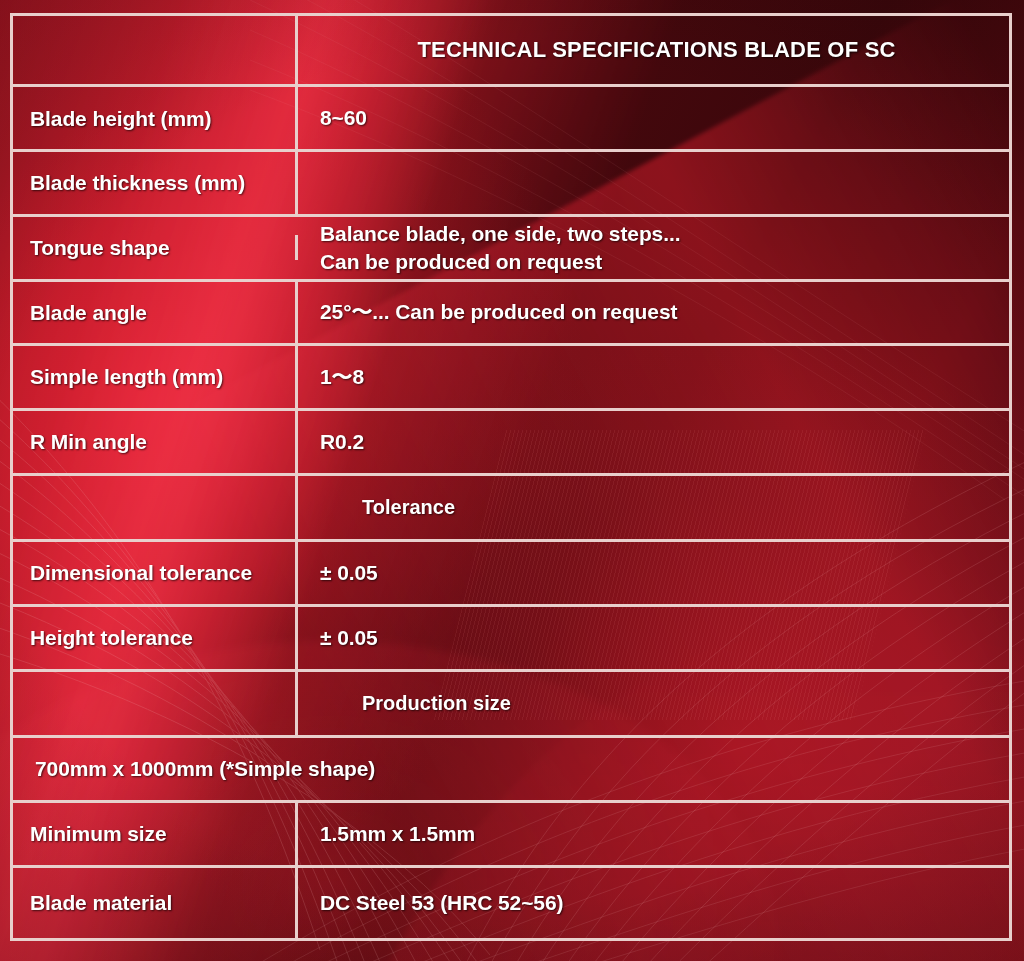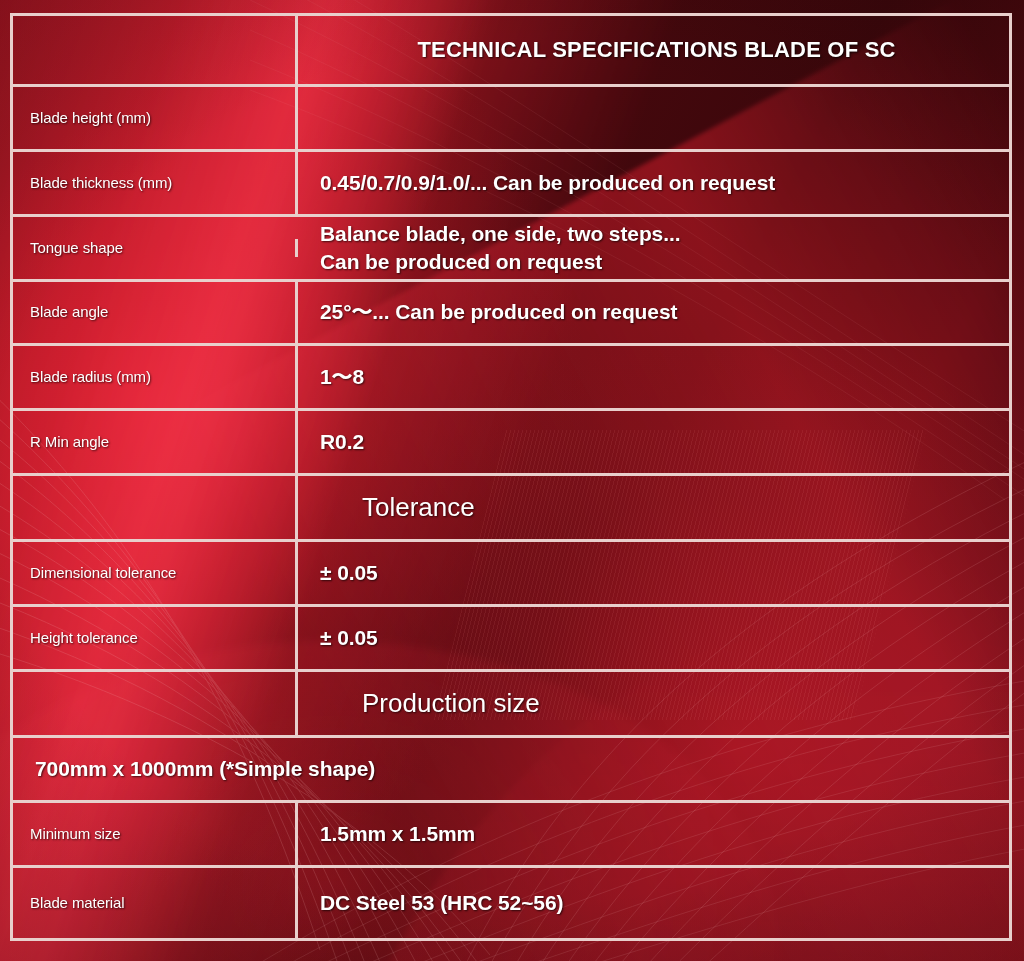--- a/index.html
+++ b/index.html
@@ -139,22 +139,22 @@
   .cell-value {
     flex: 1 1 auto;
     box-sizing: border-box;
     display: flex;
     align-items: center;
     padding: 0 10px 0 22px;
   }
 
   .label-text {
     color: #ffffff;
-    font-size: 15px;
-    font-weight: normal;
+    font-size: 21px;
+    font-weight: bold;
     line-height: 1.2;
     text-shadow: 1px 1px 2px rgba(0,0,0,0.65);
     letter-spacing: -0.1px;
   }
   .value-text {
     color: #ffffff;
     font-size: 21px;
     font-weight: bold;
     line-height: 1.32;
     text-shadow: 1px 1px 2px rgba(0,0,0,0.65);
@@ -166,22 +166,22 @@
     font-size: 22px;
     font-weight: bold;
     text-shadow: 1px 1px 2px rgba(0,0,0,0.7);
     letter-spacing: 0.2px;
     width: 100%;
     text-align: center;
     padding-right: 6px;
   }
   .section-text {
     color: #ffffff;
-    font-size: 26px;
-    font-weight: normal;
+    font-size: 20px;
+    font-weight: bold;
     text-shadow: 1px 1px 2px rgba(0,0,0,0.65);
     padding-left: 42px;
   }
 
   
   .r-title   { height: 74px; }
   .r-std     { height: 67px; }
   .r-two     { height: 67px; align-items: center; }
   .r-section { height: 69px; }
   .r-last    { height: 73px; }
@@ -263,28 +263,28 @@
       <div class="cell-label"></div>
       <div class="cell-value">
         <div class="title-text">TECHNICAL SPECIFICATIONS BLADE OF SC</div>
       </div>
     </div>
 
     <div class="row r-std">
       <div class="cell-label">
         <span class="label-text">Blade height (mm)</span>
       </div>
+      <div class="cell-value">
+        <span class="value-text">8~60</span>
+      </div>
     </div>
 
     <div class="row r-std">
       <div class="cell-label">
         <span class="label-text">Blade thickness (mm)</span>
-      </div>
-      <div class="cell-value">
-        <span class="value-text">0.45/0.7/0.9/1.0/... Can be produced on request</span>
       </div>
     </div>
 
     <div class="row r-two">
       <div class="cell-label">
         <span class="label-text">Tongue shape</span>
       </div>
       <div class="cell-value">
         <span class="value-text">Balance blade, one side, two steps...
 Can be produced on request</span>
@@ -295,21 +295,21 @@
       <div class="cell-label">
         <span class="label-text">Blade angle</span>
       </div>
       <div class="cell-value">
         <span class="value-text">25°〜... Can be produced on request</span>
       </div>
     </div>
 
     <div class="row r-std">
       <div class="cell-label">
-        <span class="label-text">Blade radius (mm)</span>
+        <span class="label-text">Simple length (mm)</span>
       </div>
       <div class="cell-value">
         <span class="value-text">1〜8</span>
       </div>
     </div>
 
     <div class="row r-std">
       <div class="cell-label">
         <span class="label-text">R Min angle</span>
       </div>

